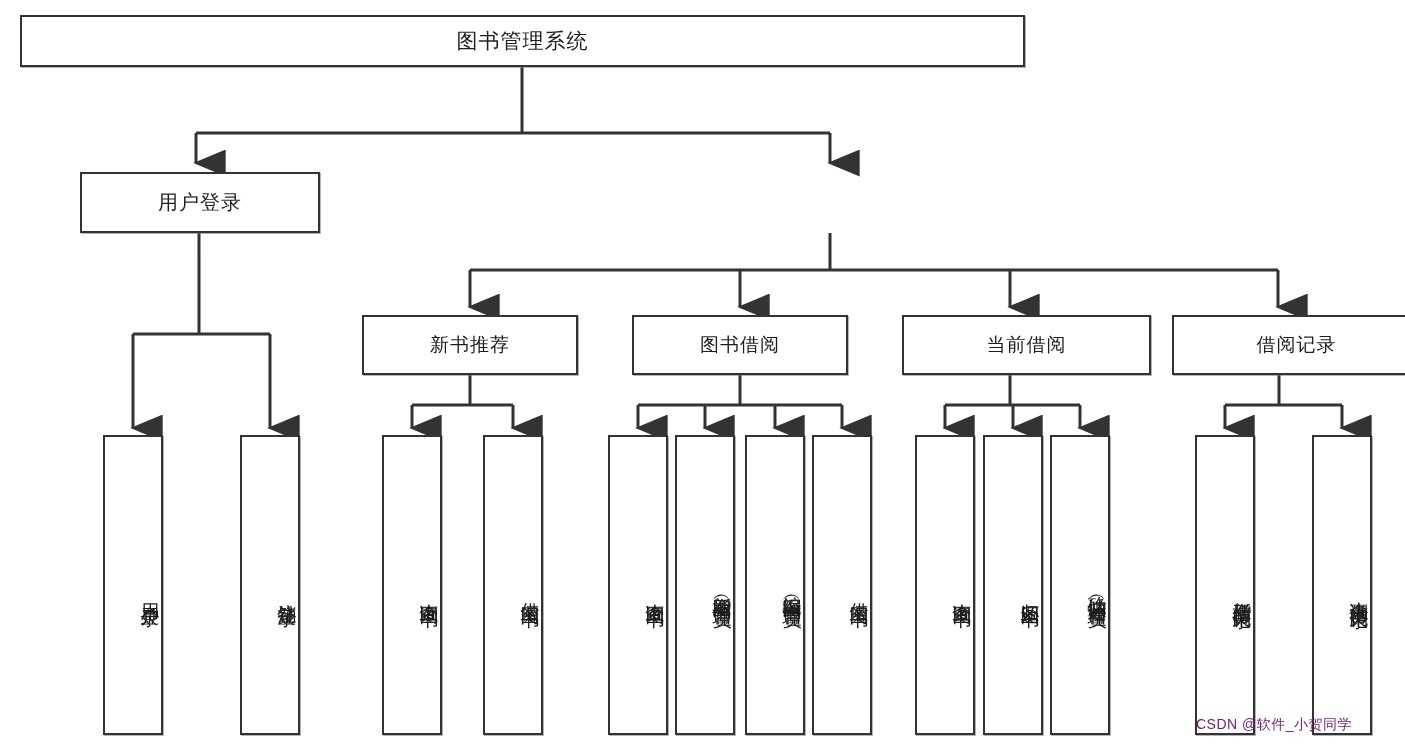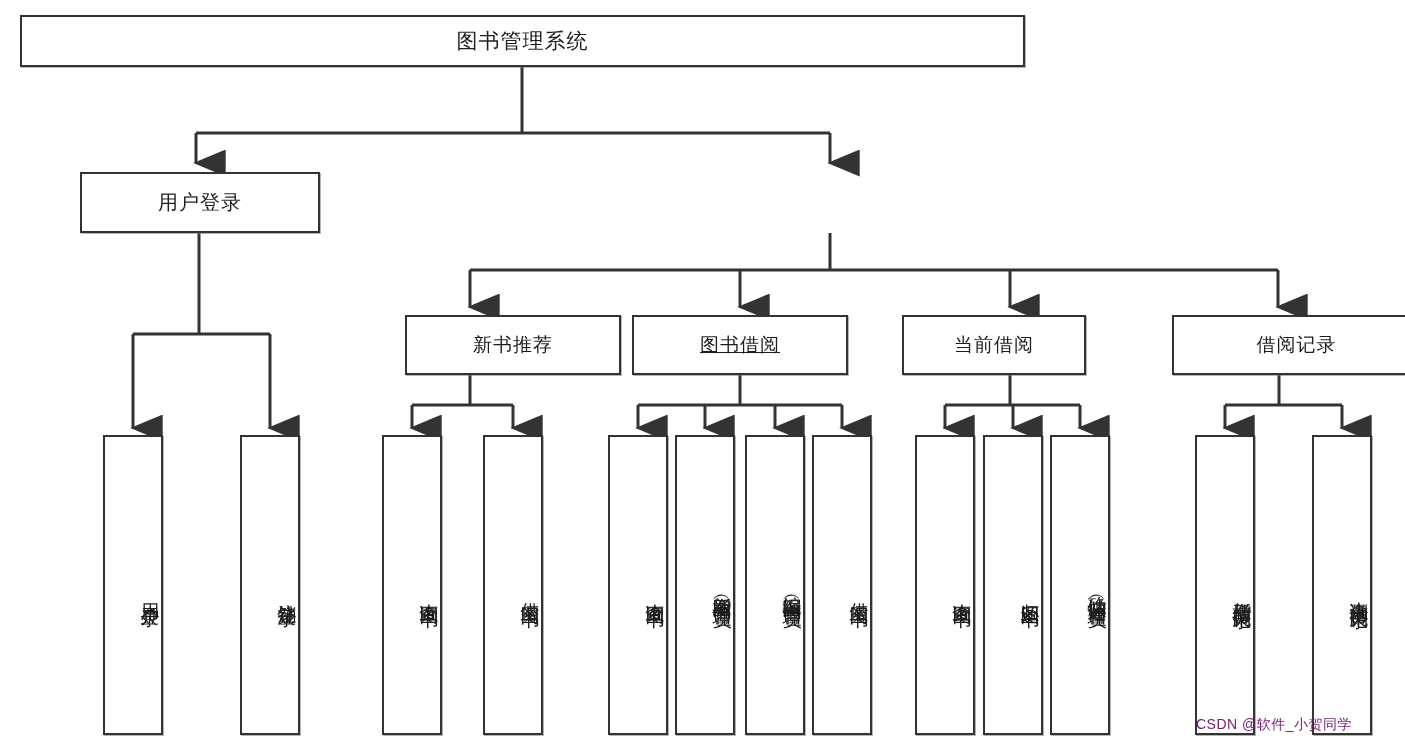--- a/index.html
+++ b/index.html
@@ -123,25 +123,25 @@
       <path d="M1225,405 L1225,428" marker-end="url(#arrow)"></path>
       <path d="M1342,405 L1342,428" marker-end="url(#arrow)"></path>
     </g>
   </svg>
 
   <div class="node root" style="left:20px;top:15px;width:1005px;height:52px;">图书管理系统</div>
 
   <div class="node level2" style="left:80px;top:172px;width:240px;height:61px;">用户登录</div>
 
 
-  <div class="node level3" style="left:362px;top:315px;width:216px;height:60px;margin-left:43px;">新书推荐</div>
+  <div class="node level3" style="left:362px;top:315px;width:216px;height:60px;">新书推荐</div>
 
-  <div class="node level3" style="left:632px;top:315px;width:216px;height:60px;text-decoration:underline;">图书借阅</div>
+  <div class="node level3" style="left:632px;top:315px;width:216px;height:60px;">图书借阅</div>
 
-  <div class="node level3" style="left:902px;top:315px;width:184px;height:60px;">当前借阅</div>
+  <div class="node level3" style="left:902px;top:315px;width:249px;height:60px;">当前借阅</div>
 
   <div class="node level3" style="left:1172px;top:315px;width:249px;height:60px;">借阅记录</div>
 
   <div class="node leaf" style="left:103px;top:435px;width:60px;height:300px;">用户登录</div>
 
   <div class="node leaf" style="left:240px;top:435px;width:60px;height:300px;">注销登录</div>
 
   <div class="node leaf" style="left:382px;top:435px;width:60px;height:300px;">查询图书</div>
 
   <div class="node leaf" style="left:483px;top:435px;width:60px;height:300px;">借阅图书</div>

